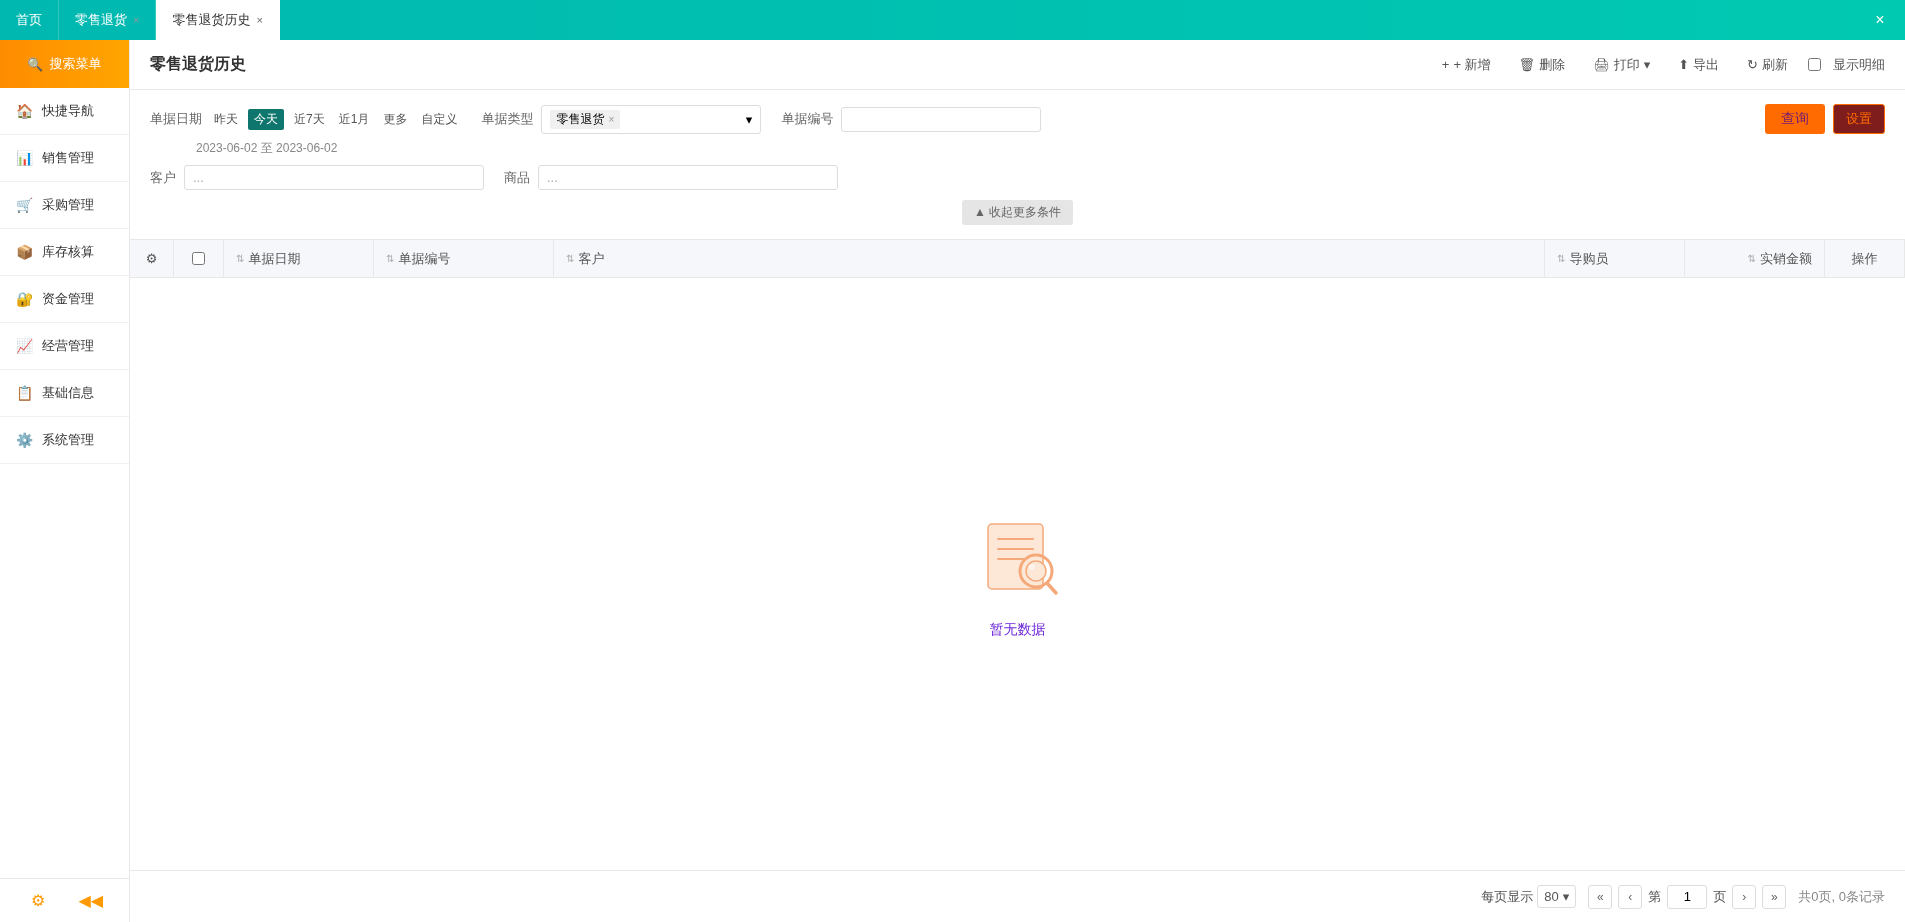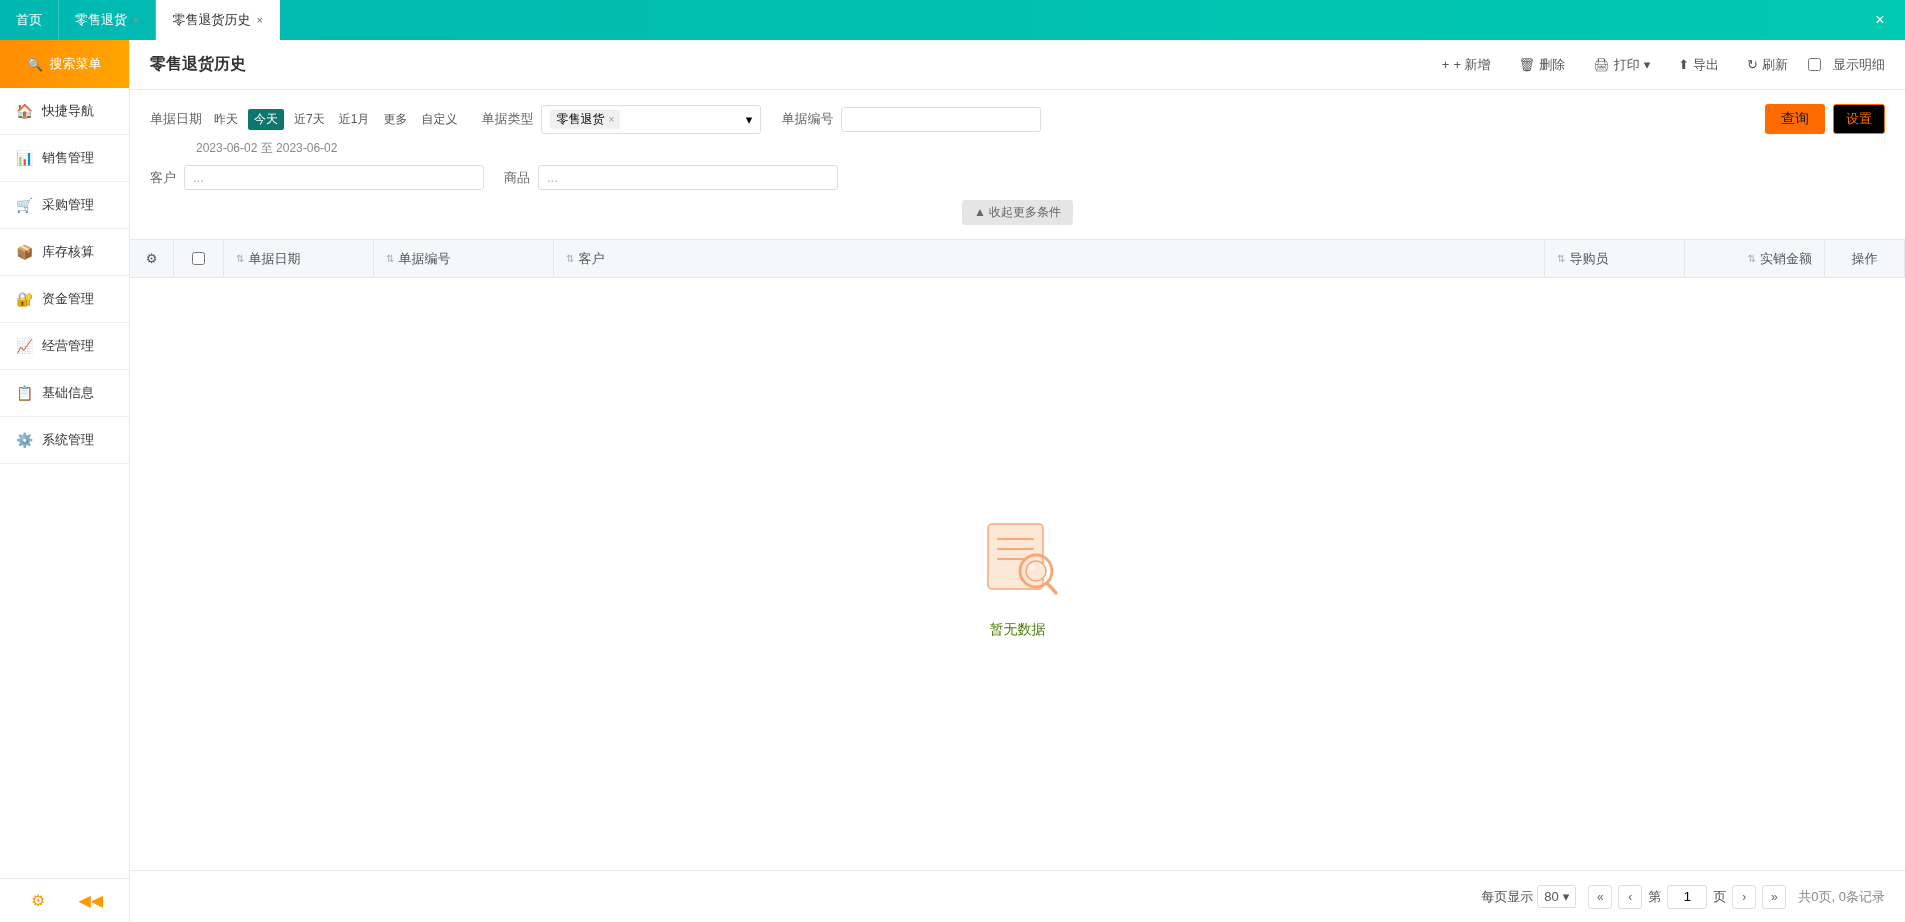--- a/index.html
+++ b/index.html
@@ -156,27 +156,27 @@
       display: flex;
       align-items: center;
       gap: 4px;
       font-size: 13px;
       color: #555;
       cursor: pointer;
       padding: 4px 8px;
     }
     .action-btn.query-btn {
       background: #ff6b00;
-      color: #0f172a;
+      color: #701a75;
       border-radius: 3px;
       padding: 6px 16px;
       font-size: 14px;
     }
     .action-btn.setting-btn {
-      background: #000000;
+      background: #7f1d1d;
       color: #ff6b00;
       border: 1px solid #ff6b00;
       border-radius: 3px;
       padding: 5px 12px;
     }
     .show-detail-check {
       display: flex;
       align-items: center;
       gap: 12px;
       font-size: 13px;
@@ -327,21 +327,21 @@
       align-items: center;
       justify-content: center;
       gap: 12px;
     }
     .empty-icon {
       width: 100px;
       height: 100px;
     }
     .empty-text {
       font-size: 14px;
-      color: #4d7c0f;
+      color: #6d28d9;
     }
 
     
     .pagination {
       height: 52px;
       background: #fff;
       border-top: 1px solid #e8e8e8;
       display: flex;
       align-items: center;
       justify-content: flex-end;

